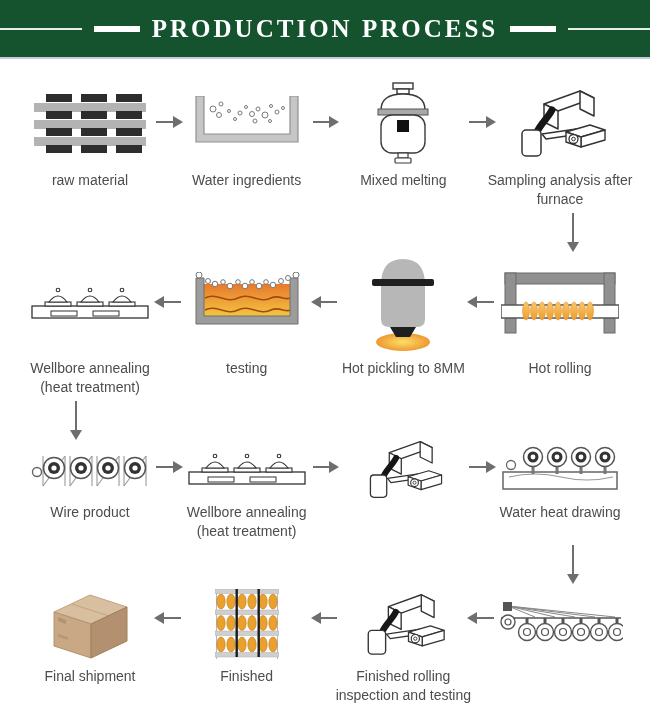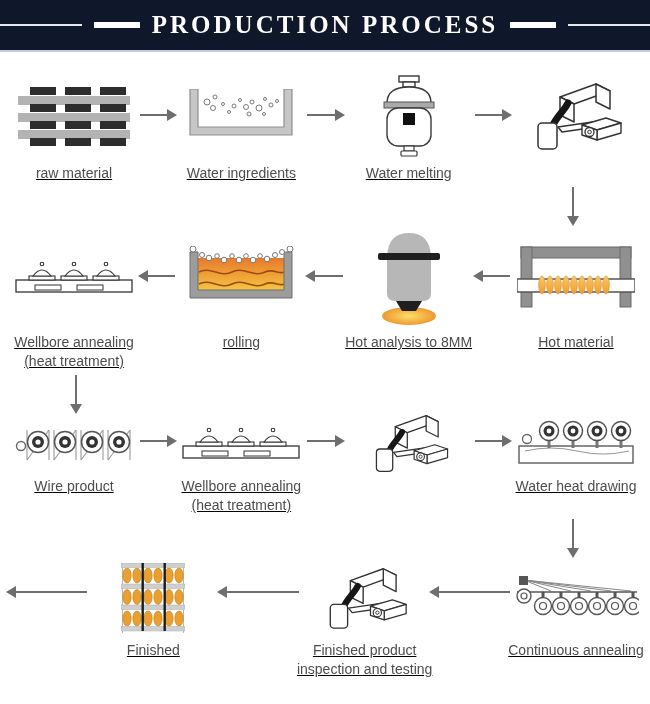--- a/index.html
+++ b/index.html
@@ -1,29 +1,29 @@
 <!DOCTYPE html>
 <html><head>
 <meta charset="utf-8">
 <style>
   * { margin:0; padding:0; box-sizing:border-box; }
   html,body { width:650px; height:704px; background:#ffffff; overflow:hidden;
               font-family:"Liberation Sans", sans-serif; }
 
   
-  .banner { height:52px; background:#0f172a; display:flex; align-items:center;
+  .banner { height:59px; background:#14532d; display:flex; align-items:center;
             border-bottom:2px solid #c2cbdd; }
   .thinline { flex:1; height:2px; background:rgba(255,255,255,.9); }
   .dash { width:46px; height:6px; background:#ffffff; margin:0 12px; }
   .banner-title { font-family:"Liberation Serif", serif; font-size:25px; font-weight:700;
                   color:#ffffff; letter-spacing:3px; white-space:nowrap; }
 
   
   .flow { padding-top:22px; }
-  .prow { display:flex; align-items:flex-start; padding:0 8px;text-decoration:underline; }
+  .prow { display:flex; align-items:flex-start; padding:0 24px; }
   .cell { width:132px; display:flex; flex-direction:column; align-items:center; flex:none; }
   .iconbox { display:flex; align-items:center; justify-content:center; }
   .r1 .iconbox { height:84px; }
   .r2 .iconbox { height:100px; }
   .r3 .iconbox { height:56px; }
   .r4 .iconbox { height:74px; }
   .steplabel { width:152px; margin-top:6px; font-size:14px; line-height:19px;
                color:#4d4d4d; text-align:center; }
 
   .harrow { flex:1; height:2px; background:#6e6e6e; position:relative; min-width:20px; }
@@ -138,21 +138,21 @@
           </g>
           <rect x="5" y="27" width="50" height="6" fill="#a9a9a9" stroke="#555" stroke-width="1"></rect>
           <rect x="8" y="33" width="44" height="38" rx="11" fill="#ffffff" stroke="#3a3a3a" stroke-width="1.4"></rect>
           <rect x="24" y="38" width="12" height="12" fill="#111111"></rect>
           <g fill="#ffffff" stroke="#3a3a3a" stroke-width="1.2">
             <rect x="25" y="71" width="10" height="5"></rect>
             <rect x="22" y="76" width="16" height="5" rx="1"></rect>
           </g>
         </svg>
       </div>
-      <div class="steplabel">Water melting</div>
+      <div class="steplabel">Mixed melting</div>
     </div>
     <div class="harrow dir-right"></div>
     <div class="cell">
       <div class="iconbox">
         <svg width="100" height="70" viewBox="0 0 100 70">
           <g fill="#ffffff" stroke="#333333" stroke-width="1.5" stroke-linejoin="round">
             <path d="M34,16 L70,3 L84,10 L48,23 Z"></path>
             <path d="M70,3 L84,10 L84,28 L70,21 Z"></path>
             <path d="M34,16 L48,23 L48,41 L34,34 Z"></path>
             <path d="M32,46 L80,39 L84,44 L36,51 Z"></path>
@@ -161,20 +161,21 @@
           <rect x="12" y="42" width="19" height="26" rx="4" fill="#ffffff" stroke="#333333" stroke-width="1.5"></rect>
           <g fill="#ffffff" stroke="#333333" stroke-width="1.4" stroke-linejoin="round">
             <path d="M56,44 L80,37 L95,42 L71,49 Z"></path>
             <path d="M71,49 L95,42 L95,52 L71,59 Z"></path>
             <path d="M56,44 L71,49 L71,59 L56,54 Z"></path>
           </g>
           <circle cx="63.5" cy="51" r="4.5" fill="#ffffff" stroke="#333333" stroke-width="1.3"></circle>
           <circle cx="63.5" cy="51" r="1.8" fill="none" stroke="#333333" stroke-width="1"></circle>
         </svg>
       </div>
+      <div class="steplabel">Sampling analysis after furnace</div>
     </div>
   </div>
 
   <div class="vconn">
     <div class="varrow col4"></div>
   </div>
 
   <div class="prow r2">
     <div class="cell">
       <div class="iconbox">
@@ -218,33 +219,33 @@
               <circle cx="60" cy="10" r="2.3"></circle>
               <circle cx="67" cy="14" r="2.8"></circle>
             <circle cx="74" cy="10" r="2.3"></circle>
               <circle cx="81" cy="13" r="2.8"></circle>
               <circle cx="89" cy="9" r="2.5"></circle>
             <circle cx="96" cy="6" r="2.5"></circle>
               <circle cx="104" cy="3" r="3"></circle>
           </g>
         </svg>
       </div>
-      <div class="steplabel">rolling</div>
+      <div class="steplabel">testing</div>
     </div>
     <div class="harrow dir-left"></div>
     <div class="cell">
       <div class="iconbox">
         <svg width="88" height="100" viewBox="0 0 88 100">
           <ellipse cx="44" cy="89" rx="27" ry="9" fill="url(#gradGlow)"></ellipse>
           <path d="M22,32 Q22,6 44,6 Q66,6 66,32 L66,66 Q66,74 58,74 L30,74 Q22,74 22,66 Z" fill="#b7b7b7"></path>
           <rect x="13" y="26" width="62" height="7" rx="2" fill="#1f1f1f"></rect>
           <path d="M31,74 L57,74 L51,84 L37,84 Z" fill="#1f1f1f"></path>
         </svg>
       </div>
-      <div class="steplabel">Hot analysis to 8MM</div>
+      <div class="steplabel">Hot pickling to 8MM</div>
     </div>
     <div class="harrow dir-left"></div>
     <div class="cell">
       <div class="iconbox">
         <svg width="118" height="76" viewBox="0 0 118 76">
           <g fill="#909090" stroke="#6a6a6a" stroke-width="1">
             <rect x="4" y="8" width="110" height="11"></rect>
             <rect x="4" y="8" width="11" height="60"></rect>
             <rect x="103" y="8" width="11" height="60"></rect>
           </g>
@@ -255,21 +256,21 @@
             <ellipse cx="41" cy="46" rx="3.4" ry="9"></ellipse>
               <ellipse cx="49" cy="46" rx="3.4" ry="9"></ellipse>
             <ellipse cx="57" cy="46" rx="3.4" ry="9"></ellipse>
               <ellipse cx="65" cy="46" rx="3.4" ry="9"></ellipse>
             <ellipse cx="73" cy="46" rx="3.4" ry="9"></ellipse>
               <ellipse cx="81" cy="46" rx="3.4" ry="9"></ellipse>
             <ellipse cx="89" cy="46" rx="3.4" ry="9"></ellipse>
           </g>
         </svg>
       </div>
-      <div class="steplabel">Hot material</div>
+      <div class="steplabel">Hot rolling</div>
     </div>
   </div>
 
   <div class="vconn">
     <div class="varrow col1"></div>
   </div>
 
   <div class="prow r3">
     <div class="cell">
       <div class="iconbox">
@@ -382,20 +383,33 @@
       </div>
       <div class="steplabel">Water heat drawing</div>
     </div>
   </div>
 
   <div class="vconn tall">
     <div class="varrow col4"></div>
   </div>
 
   <div class="prow r4">
+    <div class="cell">
+      <div class="iconbox">
+        <svg width="92" height="72" viewBox="0 0 92 72">
+          <path d="M10,24 L46,7 L83,19 L47,36 Z" fill="#d8bf9f" stroke="#c2a380" stroke-width="1"></path>
+          <line x1="28" y1="16" x2="65" y2="28" stroke="#c2a380" stroke-width="1"></line>
+          <path d="M10,24 L47,36 L47,70 L10,58 Z" fill="#c9a886" stroke="#b3926f" stroke-width="1"></path>
+          <path d="M47,36 L83,19 L83,53 L47,70 Z" fill="#b29070" stroke="#a08059" stroke-width="1"></path>
+          <path d="M14,29 L22,32 L22,36 L14,33 Z" fill="#b3926f"></path>
+          <path d="M14,46 L24,49 L24,52 L14,49 Z" fill="#b3926f" opacity="0.7"></path>
+        </svg>
+      </div>
+      <div class="steplabel">Final shipment</div>
+    </div>
     <div class="harrow dir-left"></div>
     <div class="cell">
       <div class="iconbox">
         <svg width="64" height="70" viewBox="0 0 64 70">
           <g stroke="#b9b9b9" stroke-width="1">
               <line x1="1.5" y1="0" x2="1.5" y2="70"></line>
               <line x1="62.5" y1="0" x2="62.5" y2="70"></line>
             </g>
           <g fill="#e9a02f" stroke="#c07b17" stroke-width="0.6">
             <ellipse cx="6" cy="12.5" rx="4.2" ry="7.5"></ellipse>
@@ -445,21 +459,21 @@
           <rect x="12" y="42" width="19" height="26" rx="4" fill="#ffffff" stroke="#333333" stroke-width="1.5"></rect>
           <g fill="#ffffff" stroke="#333333" stroke-width="1.4" stroke-linejoin="round">
             <path d="M56,44 L80,37 L95,42 L71,49 Z"></path>
             <path d="M71,49 L95,42 L95,52 L71,59 Z"></path>
             <path d="M56,44 L71,49 L71,59 L56,54 Z"></path>
           </g>
           <circle cx="63.5" cy="51" r="4.5" fill="#ffffff" stroke="#333333" stroke-width="1.3"></circle>
           <circle cx="63.5" cy="51" r="1.8" fill="none" stroke="#333333" stroke-width="1"></circle>
         </svg>
       </div>
-      <div class="steplabel">Finished product inspection and testing</div>
+      <div class="steplabel">Finished rolling inspection and testing</div>
     </div>
     <div class="harrow dir-left"></div>
     <div class="cell">
       <div class="iconbox">
         <svg width="126" height="52" viewBox="0 0 126 52">
           <g stroke="#888888" stroke-width="1">
             <line x1="11" y1="8" x2="38" y2="19"></line>
               <line x1="11" y1="8" x2="58" y2="19"></line>
             <line x1="11" y1="8" x2="78" y2="19"></line>
               <line x1="11" y1="8" x2="98" y2="19"></line>
@@ -486,17 +500,16 @@
               <circle cx="66" cy="34" r="3.5" fill="none" stroke="#555555" stroke-width="1.2"></circle>
             <circle cx="84" cy="34" r="8.5" fill="#ffffff" stroke="#555555" stroke-width="1.4"></circle>
               <circle cx="84" cy="34" r="3.5" fill="none" stroke="#555555" stroke-width="1.2"></circle>
             <circle cx="102" cy="34" r="8.5" fill="#ffffff" stroke="#555555" stroke-width="1.4"></circle>
               <circle cx="102" cy="34" r="3.5" fill="none" stroke="#555555" stroke-width="1.2"></circle>
             <circle cx="120" cy="34" r="8.5" fill="#ffffff" stroke="#555555" stroke-width="1.4"></circle>
               <circle cx="120" cy="34" r="3.5" fill="none" stroke="#555555" stroke-width="1.2"></circle>
           </g>
         </svg>
       </div>
-      <div class="steplabel">Continuous annealing</div>
     </div>
   </div>
 
 </div>
 
 </body></html>

